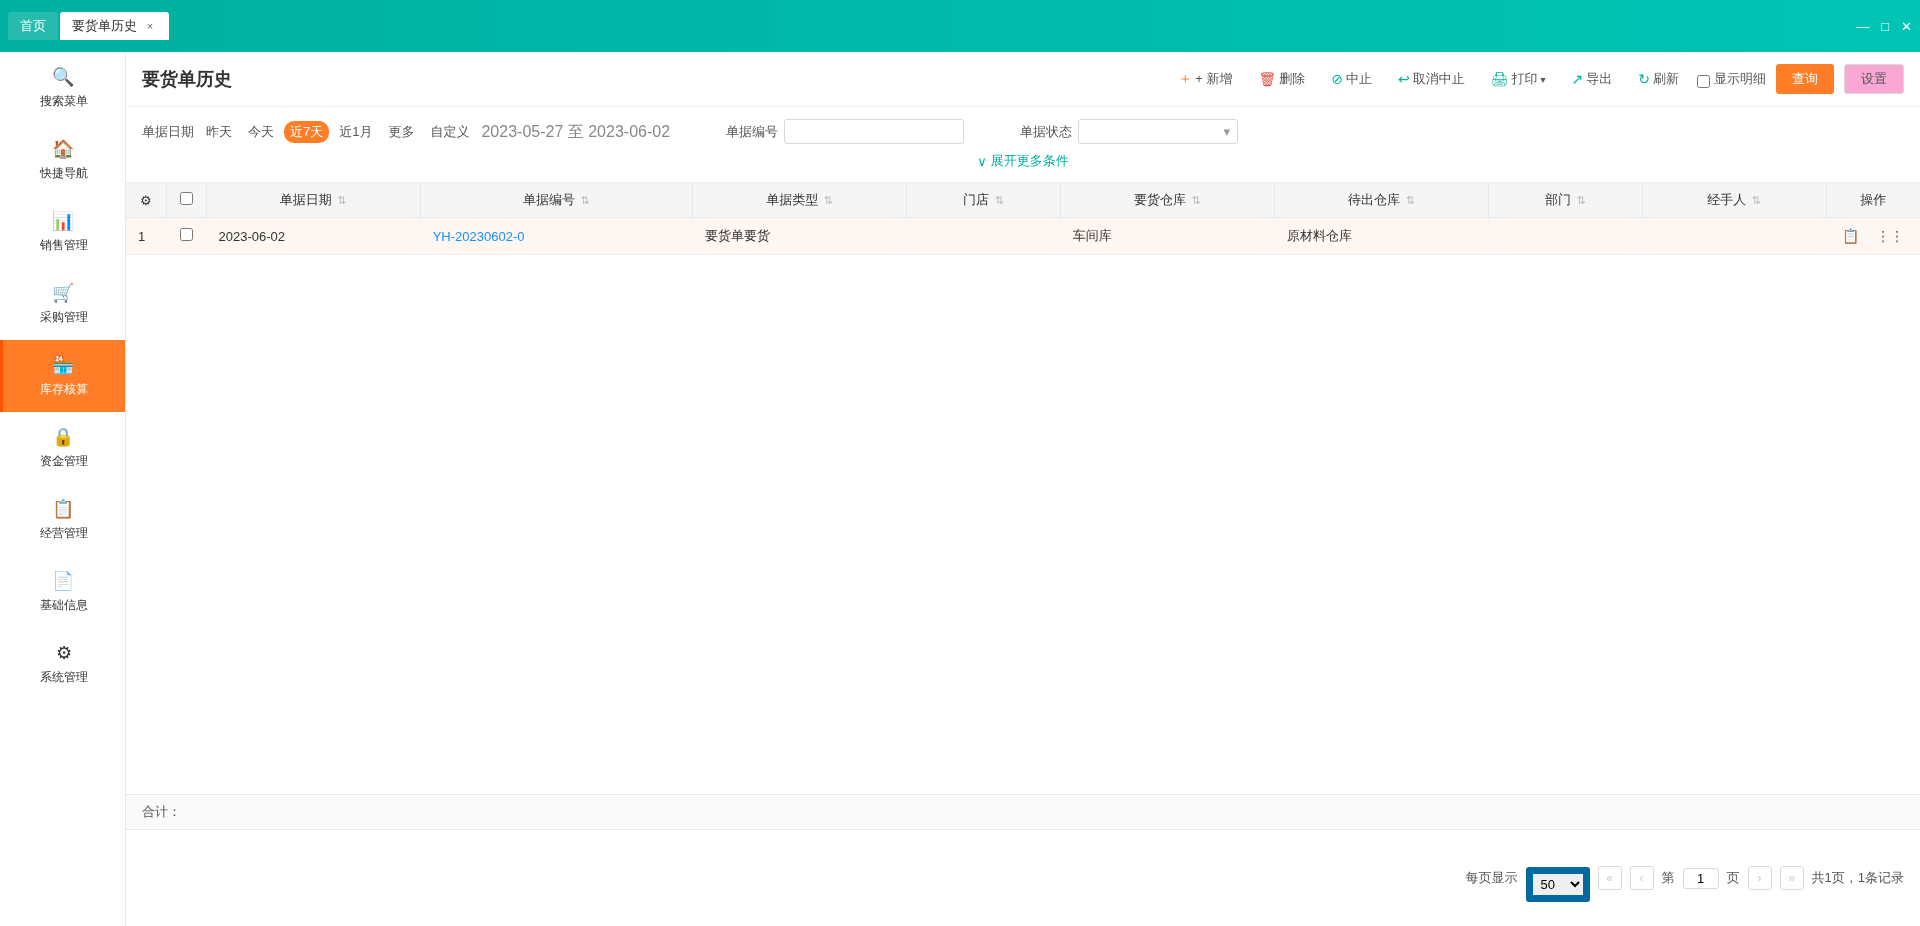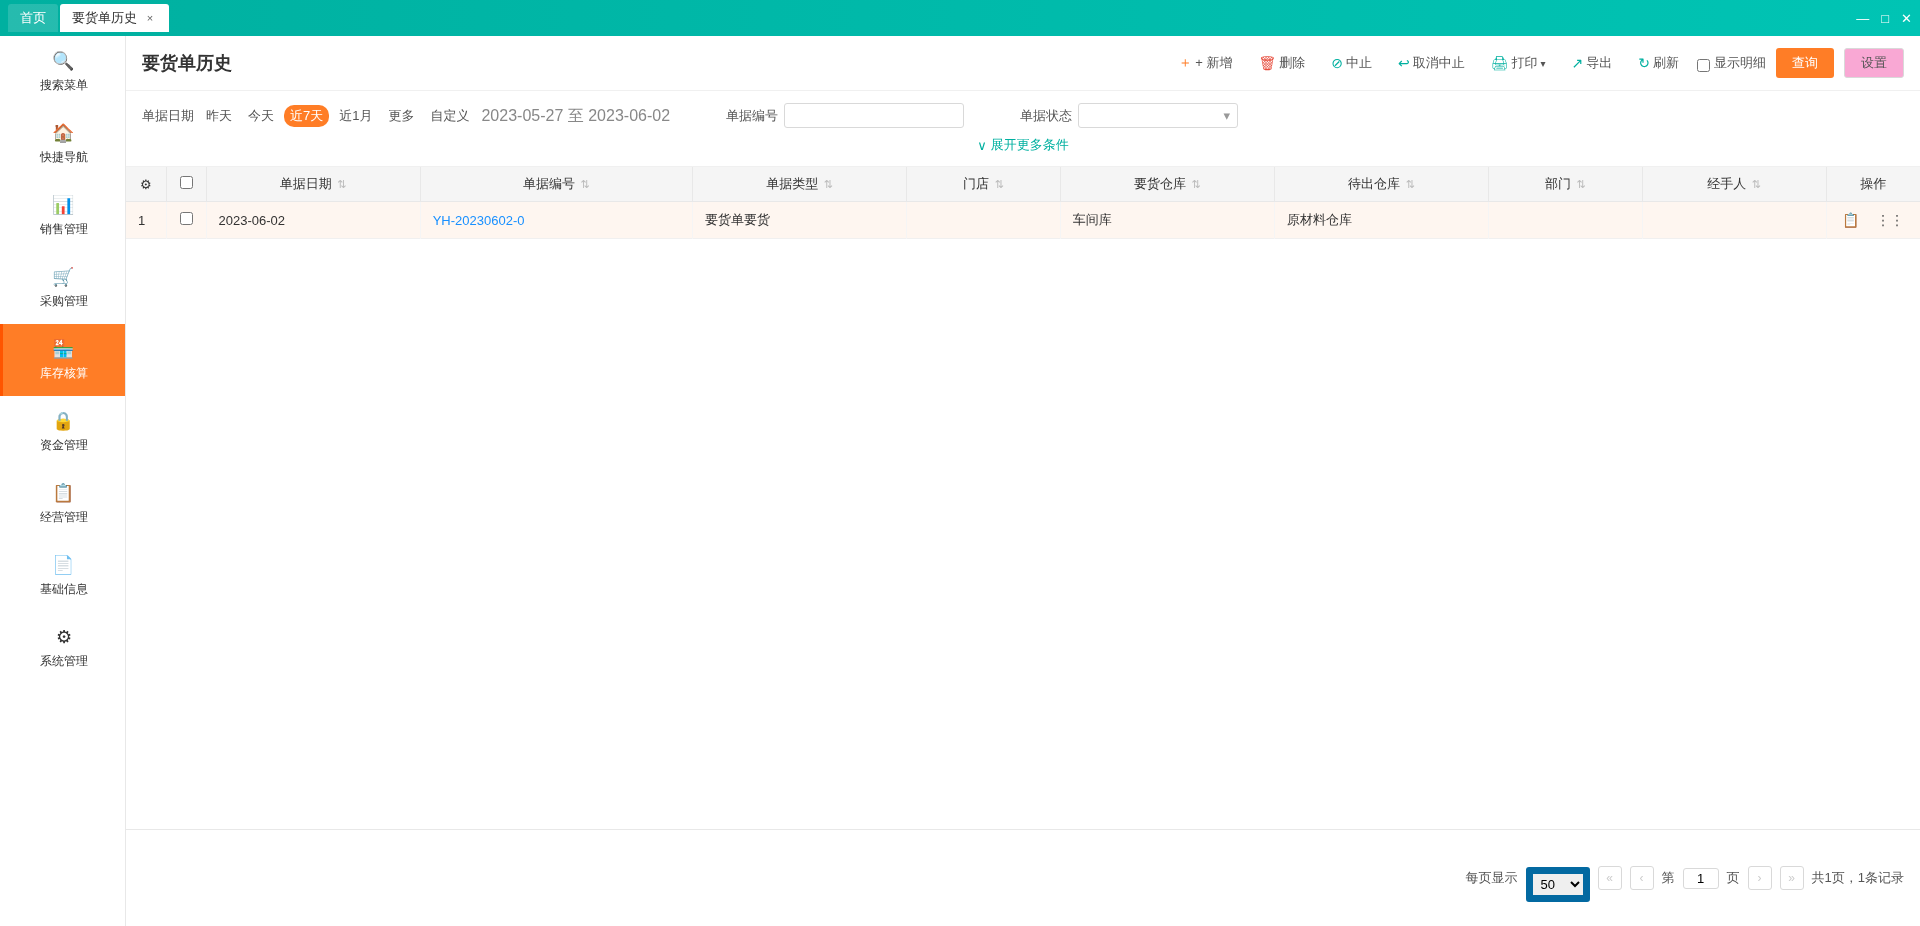--- a/index.html
+++ b/index.html
@@ -1,20 +1,20 @@
 <!DOCTYPE html>
 <html><head>
   <meta charset="utf-8">
   <style>
     * { box-sizing: border-box; margin: 0; padding: 0; font-family: 'Microsoft YaHei', Arial, sans-serif; font-size: 13px; }
     body { display: flex; flex-direction: column; height: 926px; width: 1920px; overflow: hidden; background: #f5f5f5; }
 
     
     .top-bar {
-      height: 36px;
+      height: 52px;
       background: linear-gradient(90deg, #00b0a0 0%, #00c4b4 100%);
       display: flex;
       align-items: center;
       padding: 0 8px;
       gap: 2px;
       flex-shrink: 0;
     }
     .tab-item {
       height: 28px;
       padding: 0 12px;
@@ -545,20 +545,23 @@
                 <div class="row-ops">
                   <span class="row-op-btn" title="编辑">📋</span>
                   <span class="row-op-btn" title="更多">⋮⋮</span>
                 </div>
               </td>
             </tr>
           </tbody>
         </table>
       </div>
 
+      <div class="footer-sum">
+        <span>合计：</span>
+      </div>
 
       <div class="pagination-bar">
         <span>每页显示</span>
         <select class="page-size-select">
           <option value="20">20</option>
           <option value="50" selected="">50</option>
           <option value="100">100</option>
           <option value="200">200</option>
         </select>
         <div class="page-btn disabled">«</div>

